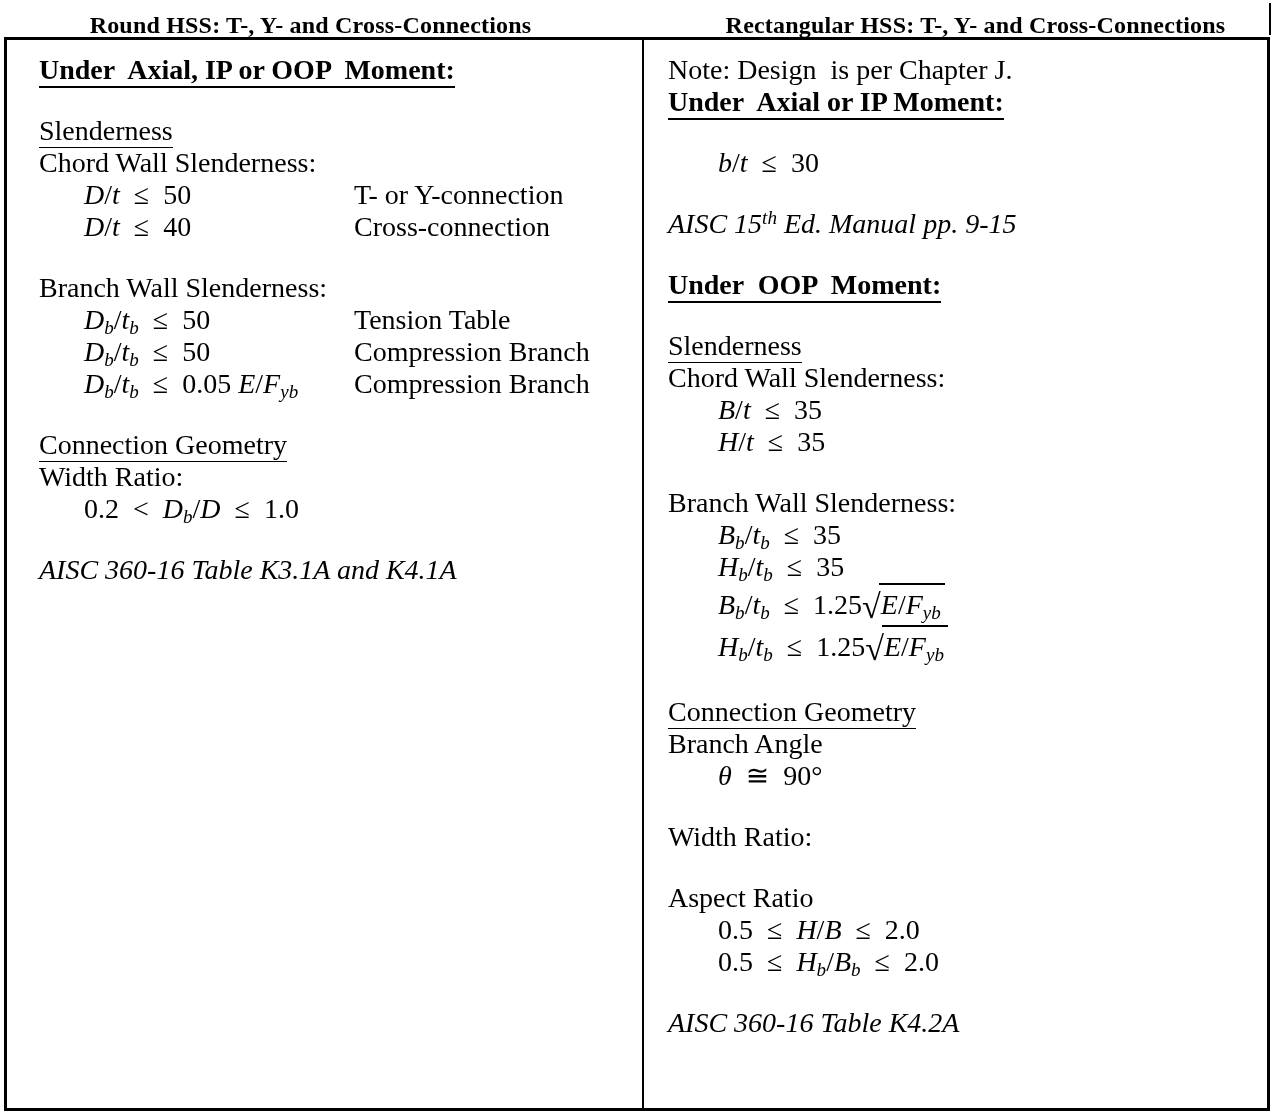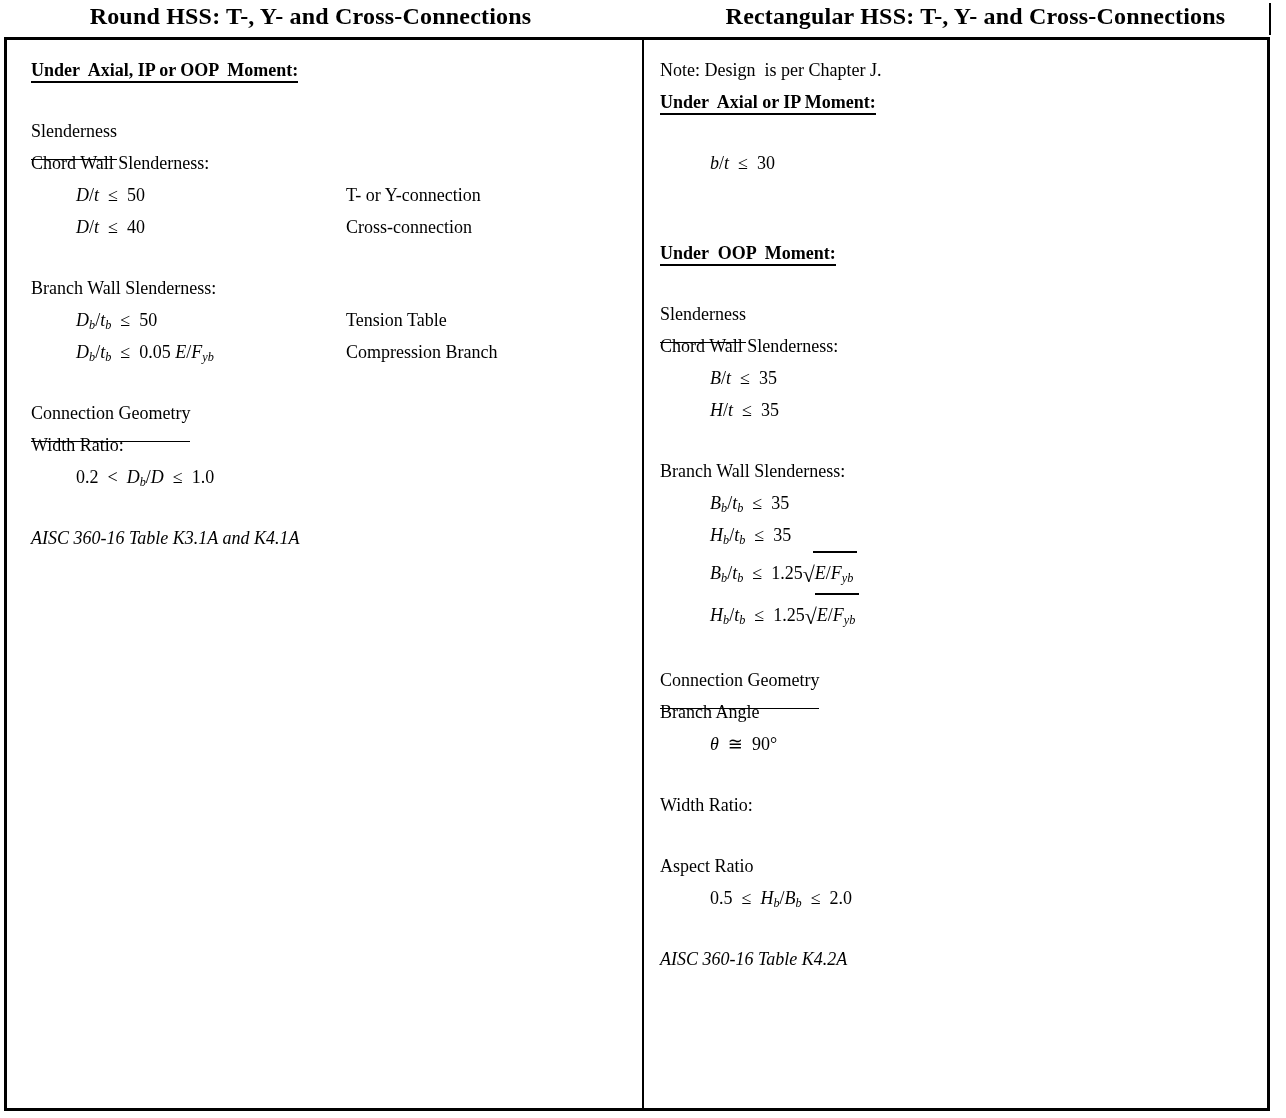--- a/index.html
+++ b/index.html
@@ -5,37 +5,37 @@
   html,body { margin:0; padding:0; background:#ffffff; }
   .page {
     position:relative; width:1286px; height:1118px;
     background:#ffffff; color:#000;
     font-family:"Liberation Serif","DejaVu Serif",serif;
     overflow:hidden;
   }
   .titles { position:absolute; top:0; left:0; width:1286px; height:37px; display:flex; }
   .title {
     flex:1; text-align:center; font-weight:bold; font-size:24px;
-    padding-top:3px; white-space:pre; letter-spacing:0.2px;
+    padding-top:12px; white-space:pre; letter-spacing:0.2px;
   }
   .title-left { padding-right:44px; box-sizing:border-box; }
   .edge-mark { position:absolute; left:1269px; top:3px; width:2px; height:32px; background:#000; }
   .box {
     position:absolute; left:4px; top:37px; width:1266px; height:1074px;
     border:3px solid #000; box-sizing:border-box; display:flex; background:#fff;
   }
   .col { box-sizing:border-box; padding:14px 8px 0 24px; }
   .col-left  { width:637px; border-right:2px solid #000; }
   .col-right { flex:1; padding-left:16px; }
-  .line { font-size:18px; line-height:32px; white-space:pre; }
+  .line { font-size:28px; line-height:32px; white-space:pre;margin-left:8px; }
   .tall { line-height:40px; }
   .blank { height:29px; }
   .h1 { font-weight:bold; }
   .h1 .u { border-bottom:2.5px solid #000; padding-bottom:1px; }
-  .h2 .u { border-bottom:1.5px solid #000; padding-bottom:18px; }
+  .h2 .u { border-bottom:1.5px solid #000; padding-bottom:1px; }
   .formula { padding-left:45px; }
   .col-right .formula { padding-left:50px; }
   .math { display:inline-block; white-space:pre; }
   .col-left .math { min-width:270px; }
   .fnote { white-space:pre; }
   .ref { font-style:italic; }
   i { font-style:italic; }
   sub, sup { font-size:68%; line-height:0; }
   sub { vertical-align:-0.28em; }
   sup { vertical-align:0.45em; }
@@ -56,34 +56,36 @@
     <div class="col col-left" id="col-0">
         <div class="line h1"><span class="u">Under  Axial, IP or OOP  Moment:</span></div>
         <div class="blank"></div>
         <div class="line h2"><span class="u">Slenderness</span></div>
         <div class="line label">Chord Wall Slenderness:</div>
         <div class="line formula"><span class="math"><i>D</i>/<i>t</i>  ≤  50</span><span class="fnote">T- or Y-connection</span></div>
         <div class="line formula"><span class="math"><i>D</i>/<i>t</i>  ≤  40</span><span class="fnote">Cross-connection</span></div>
         <div class="blank"></div>
         <div class="line label">Branch Wall Slenderness:</div>
         <div class="line formula"><span class="math"><i>D</i><sub><i>b</i></sub>/<i>t</i><sub><i>b</i></sub>  ≤  50</span><span class="fnote">Tension Table</span></div>
+        <div class="line formula"><span class="math"><i>D</i><sub><i>b</i></sub>/<i>t</i><sub><i>b</i></sub>  ≤  50</span><span class="fnote">Compression Branch</span></div>
         <div class="line formula"><span class="math"><i>D</i><sub><i>b</i></sub>/<i>t</i><sub><i>b</i></sub>  ≤  0.05 <i>E</i>/<i>F</i><sub><i>y</i><i>b</i></sub></span><span class="fnote">Compression Branch</span></div>
         <div class="blank"></div>
         <div class="line h2"><span class="u">Connection Geometry</span></div>
         <div class="line label">Width Ratio:</div>
         <div class="line formula"><span class="math">0.2  &lt;  <i>D</i><sub><i>b</i></sub>/<i>D</i>  ≤  1.0</span></div>
         <div class="blank"></div>
         <div class="line ref">AISC 360-16 Table K3.1A and K4.1A</div>
       </div>
     <div class="col col-right" id="col-1">
         <div class="line label">Note: Design  is per Chapter J.</div>
         <div class="line h1"><span class="u">Under  Axial or IP Moment:</span></div>
         <div class="blank"></div>
         <div class="line formula"><span class="math"><i>b</i>/<i>t</i>  ≤  30</span></div>
         <div class="blank"></div>
+        <div class="line ref">AISC 15<sup>th</sup> Ed. Manual pp. 9-15</div>
         <div class="blank"></div>
         <div class="line h1"><span class="u">Under  OOP  Moment:</span></div>
         <div class="blank"></div>
         <div class="line h2"><span class="u">Slenderness</span></div>
         <div class="line label">Chord Wall Slenderness:</div>
         <div class="line formula"><span class="math"><i>B</i>/<i>t</i>  ≤  35</span></div>
         <div class="line formula"><span class="math"><i>H</i>/<i>t</i>  ≤  35</span></div>
         <div class="blank"></div>
         <div class="line label">Branch Wall Slenderness:</div>
         <div class="line formula"><span class="math"><i>B</i><sub><i>b</i></sub>/<i>t</i><sub><i>b</i></sub>  ≤  35</span></div>
@@ -91,18 +93,19 @@
         <div class="line formula tall"><span class="math"><i>B</i><sub><i>b</i></sub>/<i>t</i><sub><i>b</i></sub>  ≤  1.25<span class="sqrt"><span class="rs">√</span><span class="rb"><i>E</i>/<i>F</i><sub><i>y</i><i>b</i></sub></span></span></span></div>
         <div class="line formula tall"><span class="math"><i>H</i><sub><i>b</i></sub>/<i>t</i><sub><i>b</i></sub>  ≤  1.25<span class="sqrt"><span class="rs">√</span><span class="rb"><i>E</i>/<i>F</i><sub><i>y</i><i>b</i></sub></span></span></span></div>
         <div class="blank"></div>
         <div class="line h2"><span class="u">Connection Geometry</span></div>
         <div class="line label">Branch Angle</div>
         <div class="line formula"><span class="math"><i>θ</i>  ≅  90°</span></div>
         <div class="blank"></div>
         <div class="line label">Width Ratio:</div>
         <div class="blank"></div>
         <div class="line label">Aspect Ratio</div>
+        <div class="line formula"><span class="math">0.5  ≤  <i>H</i>/<i>B</i>  ≤  2.0</span></div>
         <div class="line formula"><span class="math">0.5  ≤  <i>H</i><sub><i>b</i></sub>/<i>B</i><sub><i>b</i></sub>  ≤  2.0</span></div>
         <div class="blank"></div>
         <div class="line ref">AISC 360-16 Table K4.2A</div>
       </div>
   </div>
 </div>
 
 </body></html>

